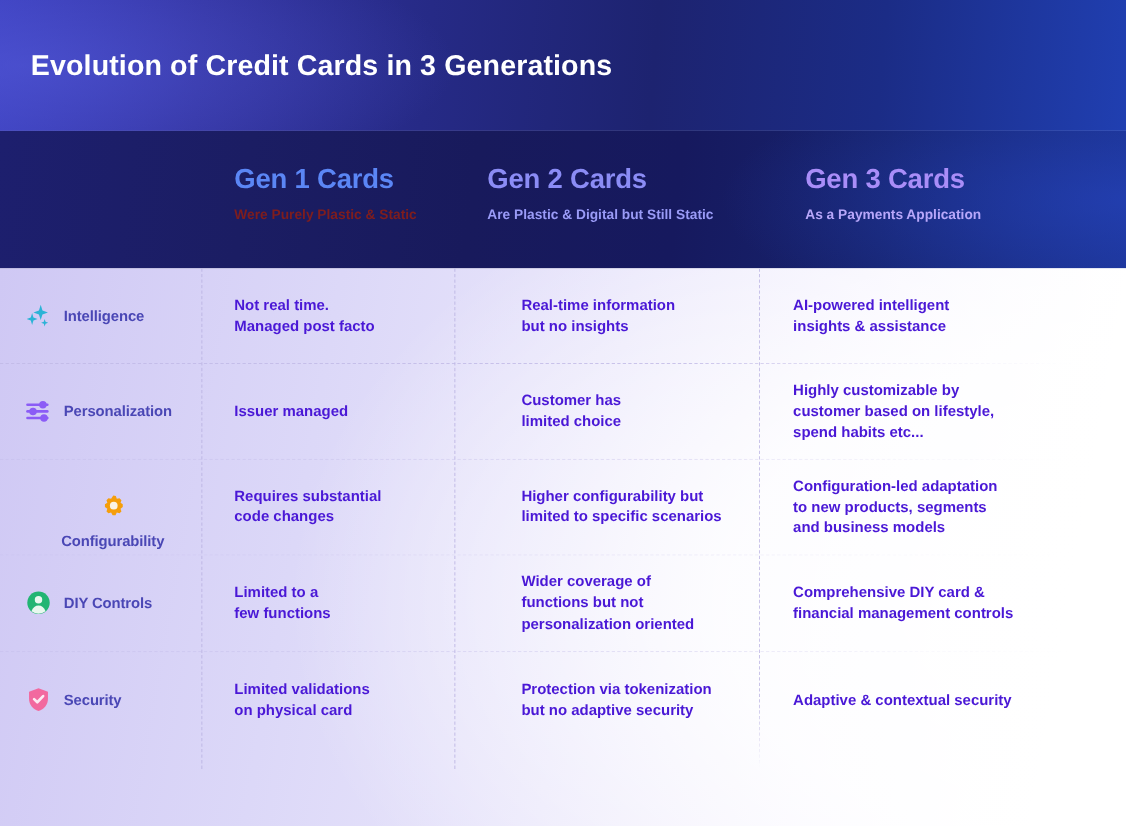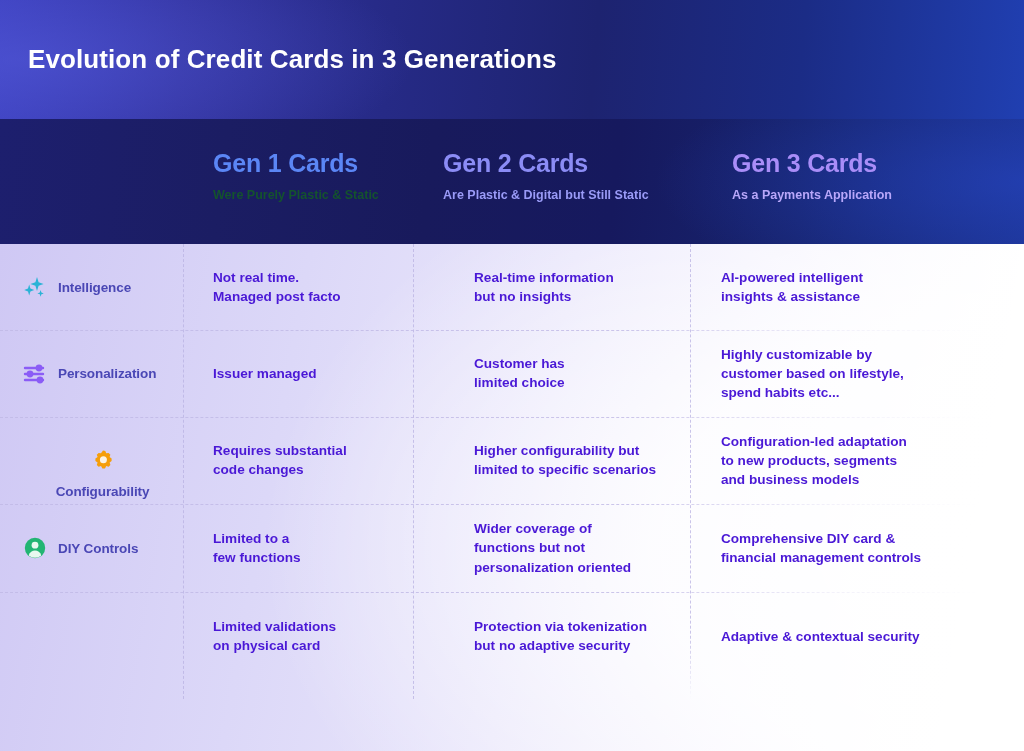--- a/index.html
+++ b/index.html
@@ -151,21 +151,21 @@
 <div id="infographic">
 
   <div class="band-top"></div>
   <div class="band-head"></div>
   <div class="body-bg"></div>
 
   <div class="title">Evolution of Credit Cards in 3 Generations</div>
 
   <div class="col-head" id="ch0">
     <div class="ch-title" style="color:#5b86f5">Gen 1 Cards</div>
-    <div class="ch-sub" style="color:#14532d">Were Purely Plastic
+    <div class="ch-sub" style="color:#7f1d1d">Were Purely Plastic
 &amp; Static</div>
   </div>
   <div class="col-head" id="ch1">
     <div class="ch-title" style="color:#8b8cf5">Gen 2 Cards</div>
     <div class="ch-sub" style="color:#9a9bf7">Are Plastic &amp; Digital
 but Still Static</div>
   </div>
   <div class="col-head" id="ch2">
     <div class="ch-title" style="color:#a98df8">Gen 3 Cards</div>
     <div class="ch-sub" style="color:#b8a7fa">As a Payments
@@ -257,20 +257,29 @@
 few functions</div>
       <div class="cell c2" style="top: 15px;">Wider coverage of
 functions but not
 personalization oriented</div>
       <div class="cell c3" style="top: 24.5px;">Comprehensive DIY card &amp;
 financial management controls</div>
     </div>
 
     <div class="row" style="top:348px;height:88px;">
       <div class="rowline"></div>
+      <div class="cell-label" style="top: 31px;">
+        <span class="icon">
+          <svg viewBox="0 0 26 26" width="26" height="26">
+            <path d="M13 2.6 L21.6 5.8 L21.6 12.4 C21.6 17.6 18 21.6 13 23.4 C8 21.6 4.4 17.6 4.4 12.4 L4.4 5.8 Z" fill="#f2699f"></path>
+            <path d="M9 12.6 L11.9 15.4 L17.2 9.8" stroke="#fdeaf2" stroke-width="2.4" fill="none" stroke-linecap="round" stroke-linejoin="round"></path>
+          </svg>
+        </span>
+        <span class="lbl">Security</span>
+      </div>
       <div class="cell c2" style="top: 24.5px;">Protection via tokenization
 but no adaptive security</div>
       <div class="cell c1" style="top: 24.5px;">Limited validations
 on physical card</div>
       <div class="cell c3" style="top: 34.5px;">Adaptive &amp; contextual security</div>
     </div>
   </div>
 </div>
 
 </body></html>

